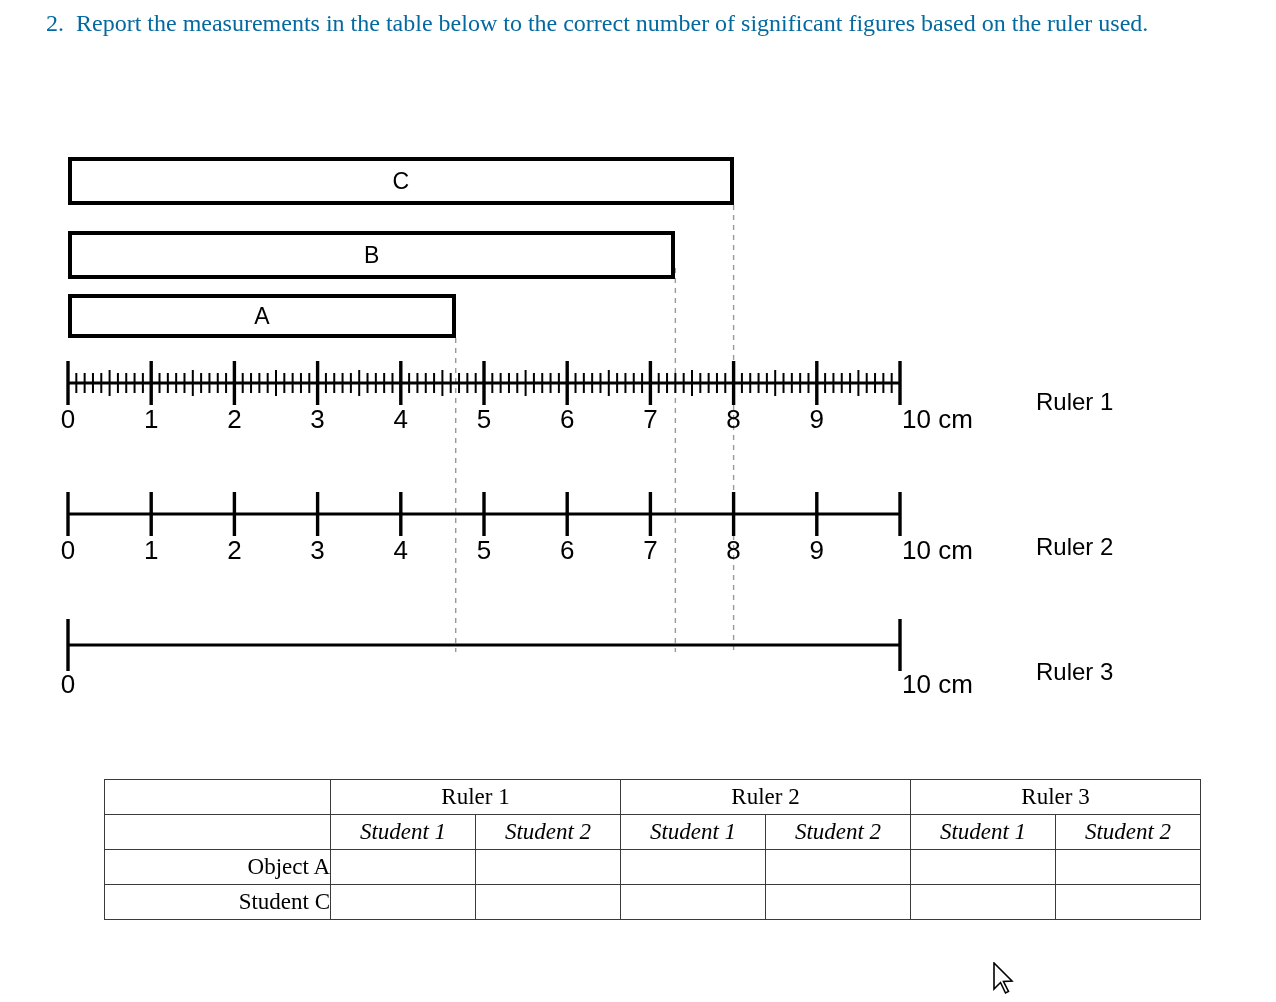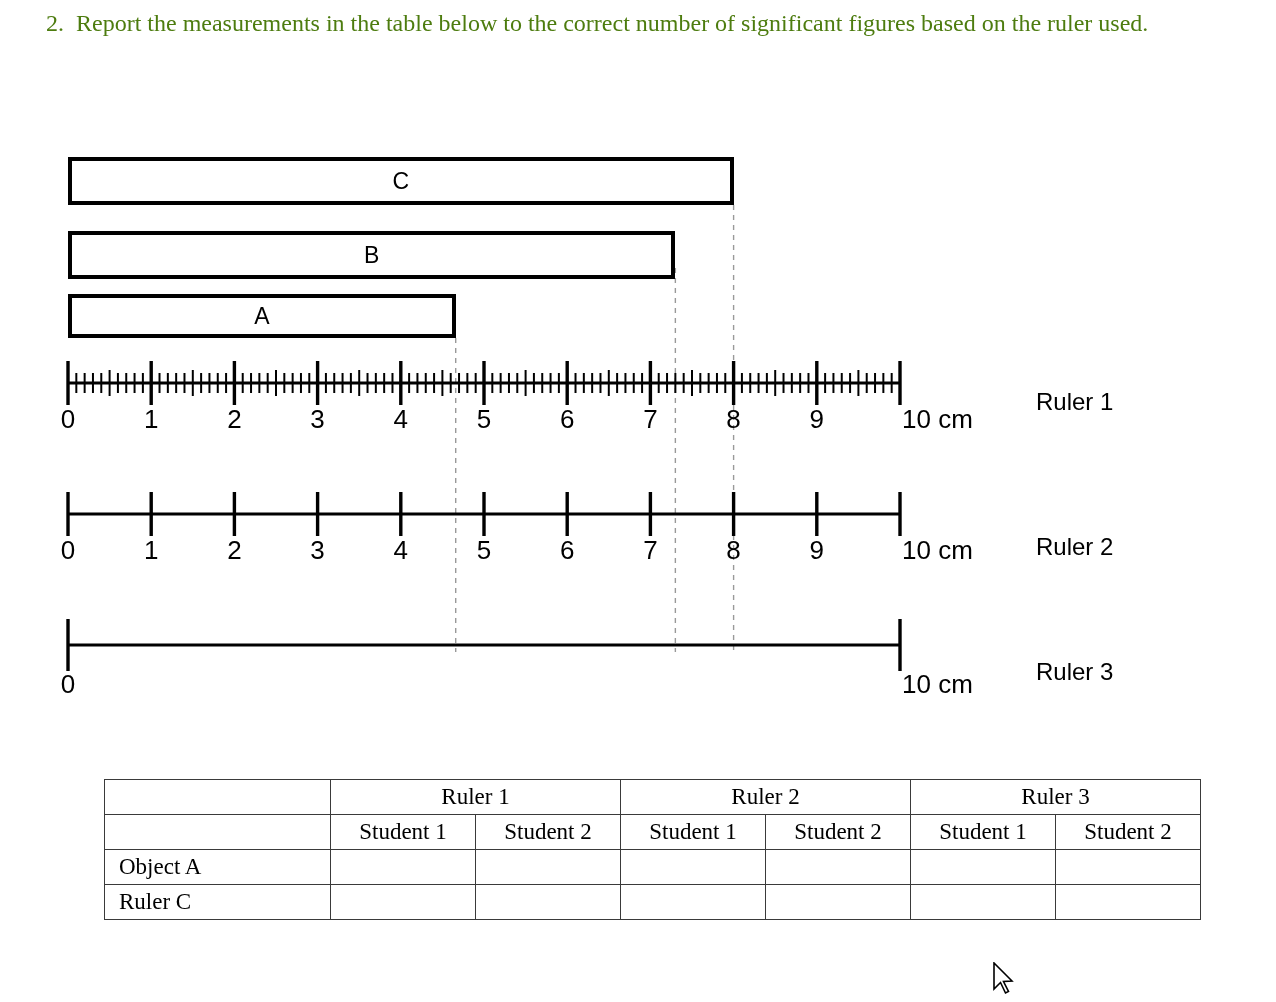--- a/index.html
+++ b/index.html
@@ -18,21 +18,21 @@
 
   
   #prompt {
     position: absolute;
     left: 46px;
     top: 8px;
     width: 1160px;
     font-family: "Liberation Serif", serif;
     font-size: 24px;
     line-height: 31px;
-    color: #4d7c0f;
+    color: #0369a1;
   }
   #prompt .qnum {
     display: inline-block;
     width: 30px;
   }
 
   
   #figure {
     position: absolute;
     left: 0;
@@ -91,29 +91,30 @@
   }
   #meas-table td, #meas-table th {
     border: 1px solid #3a3a3a;
     padding: 0;
     font-weight: normal;
     text-align: center;
     height: 35px;
     box-sizing: border-box;
   }
   #meas-table td.rowhdr {
-    text-align: left;
+    text-align: right;
     padding-left: 14px;
     width: 226px;
   }
   #meas-table td.blank-corner {
     width: 226px;
   }
   #meas-table td.student-col {
     width: 145px;
+    font-style: italic;
   }
   #meas-table td.data-cell {
     width: 145px;
   }
   #meas-table td.ruler-group {
     width: 290px;
   }
 
   
   #cursor {
@@ -312,21 +313,21 @@
     <tr>
       <td class="rowhdr">Object A</td>
       <td class="data-cell"></td>
       <td class="data-cell"></td>
       <td class="data-cell"></td>
       <td class="data-cell"></td>
       <td class="data-cell"></td>
       <td class="data-cell"></td>
     </tr>
     <tr>
-      <td class="rowhdr">Ruler C</td>
+      <td class="rowhdr">Student C</td>
       <td class="data-cell"></td>
       <td class="data-cell"></td>
       <td class="data-cell"></td>
       <td class="data-cell"></td>
       <td class="data-cell"></td>
       <td class="data-cell"></td>
     </tr>
   </tbody>
 </table>
 

